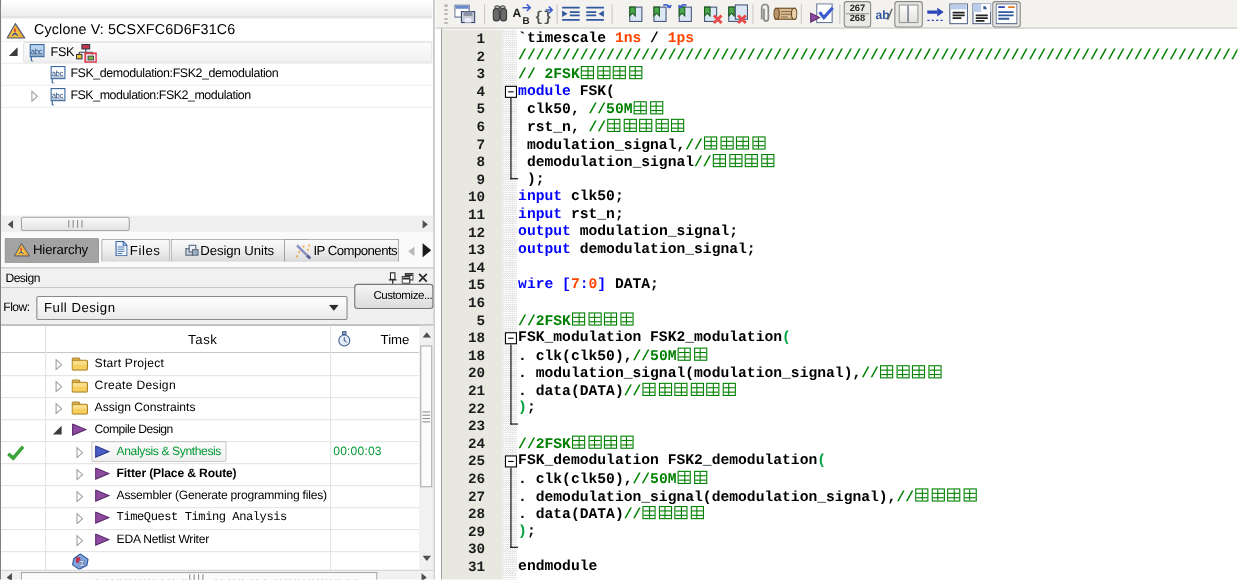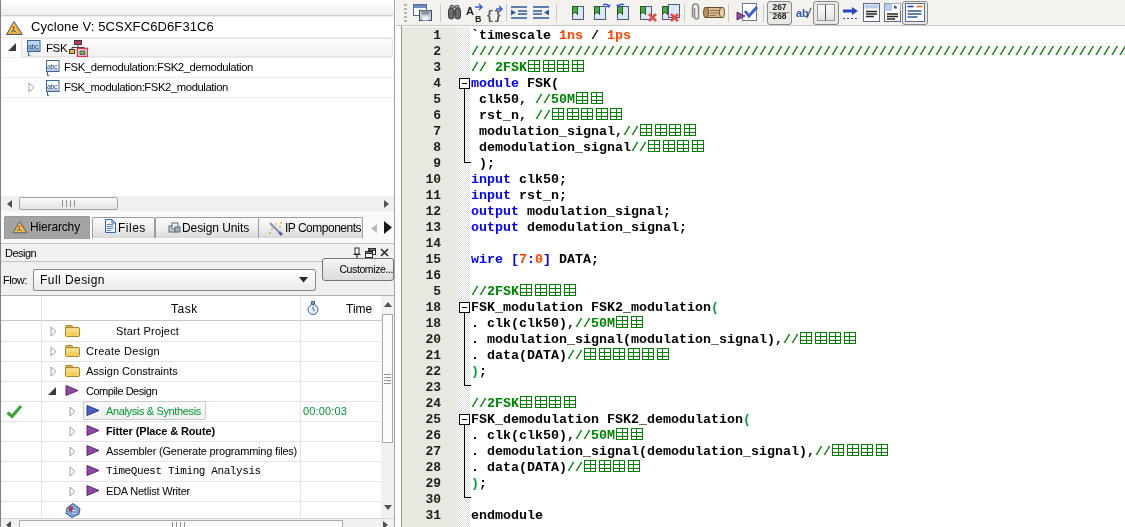--- a/index.html
+++ b/index.html
@@ -342,21 +342,21 @@
   </svg>
 <div class="abs" style="left:346px;top:302px;">Time</div>
 <svg class="abs" style="left:50px;top:326px" width="7" height="11">
     <polygon points="1,1 6,5.5 1,10" fill="#ffffff" stroke="#a0a0a0"></polygon>
   </svg>
 <svg class="abs" style="left:65px;top:324px" width="15" height="13">
     <rect x="0.5" y="1.5" width="7" height="3" rx="1" fill="#e8b64c" stroke="#a98530"></rect>
     <rect x="0.5" y="3.5" width="14" height="9" rx="1" fill="#f6cf5f" stroke="#a98530"></rect>
     <rect x="1.5" y="4.5" width="12" height="3" fill="#fae08e"></rect>
   </svg>
-<div class="abs trow" style="left:86px;top:321px;font-size:11px;letter-spacing:0.2px;margin-left:30px;">Start Project</div>
+<div class="abs trow" style="left:86px;top:321px;font-size:11px;letter-spacing:0.2px;">Start Project</div>
 <svg class="abs" style="left:50px;top:346px" width="7" height="11">
     <polygon points="1,1 6,5.5 1,10" fill="#ffffff" stroke="#a0a0a0"></polygon>
   </svg>
 <svg class="abs" style="left:65px;top:344px" width="15" height="13">
     <rect x="0.5" y="1.5" width="7" height="3" rx="1" fill="#e8b64c" stroke="#a98530"></rect>
     <rect x="0.5" y="3.5" width="14" height="9" rx="1" fill="#f6cf5f" stroke="#a98530"></rect>
     <rect x="1.5" y="4.5" width="12" height="3" fill="#fae08e"></rect>
   </svg>
 <div class="abs trow" style="left:86px;top:341px;font-size:11px;letter-spacing:0.28px;">Create Design</div>
 <svg class="abs" style="left:50px;top:366px" width="7" height="11">

